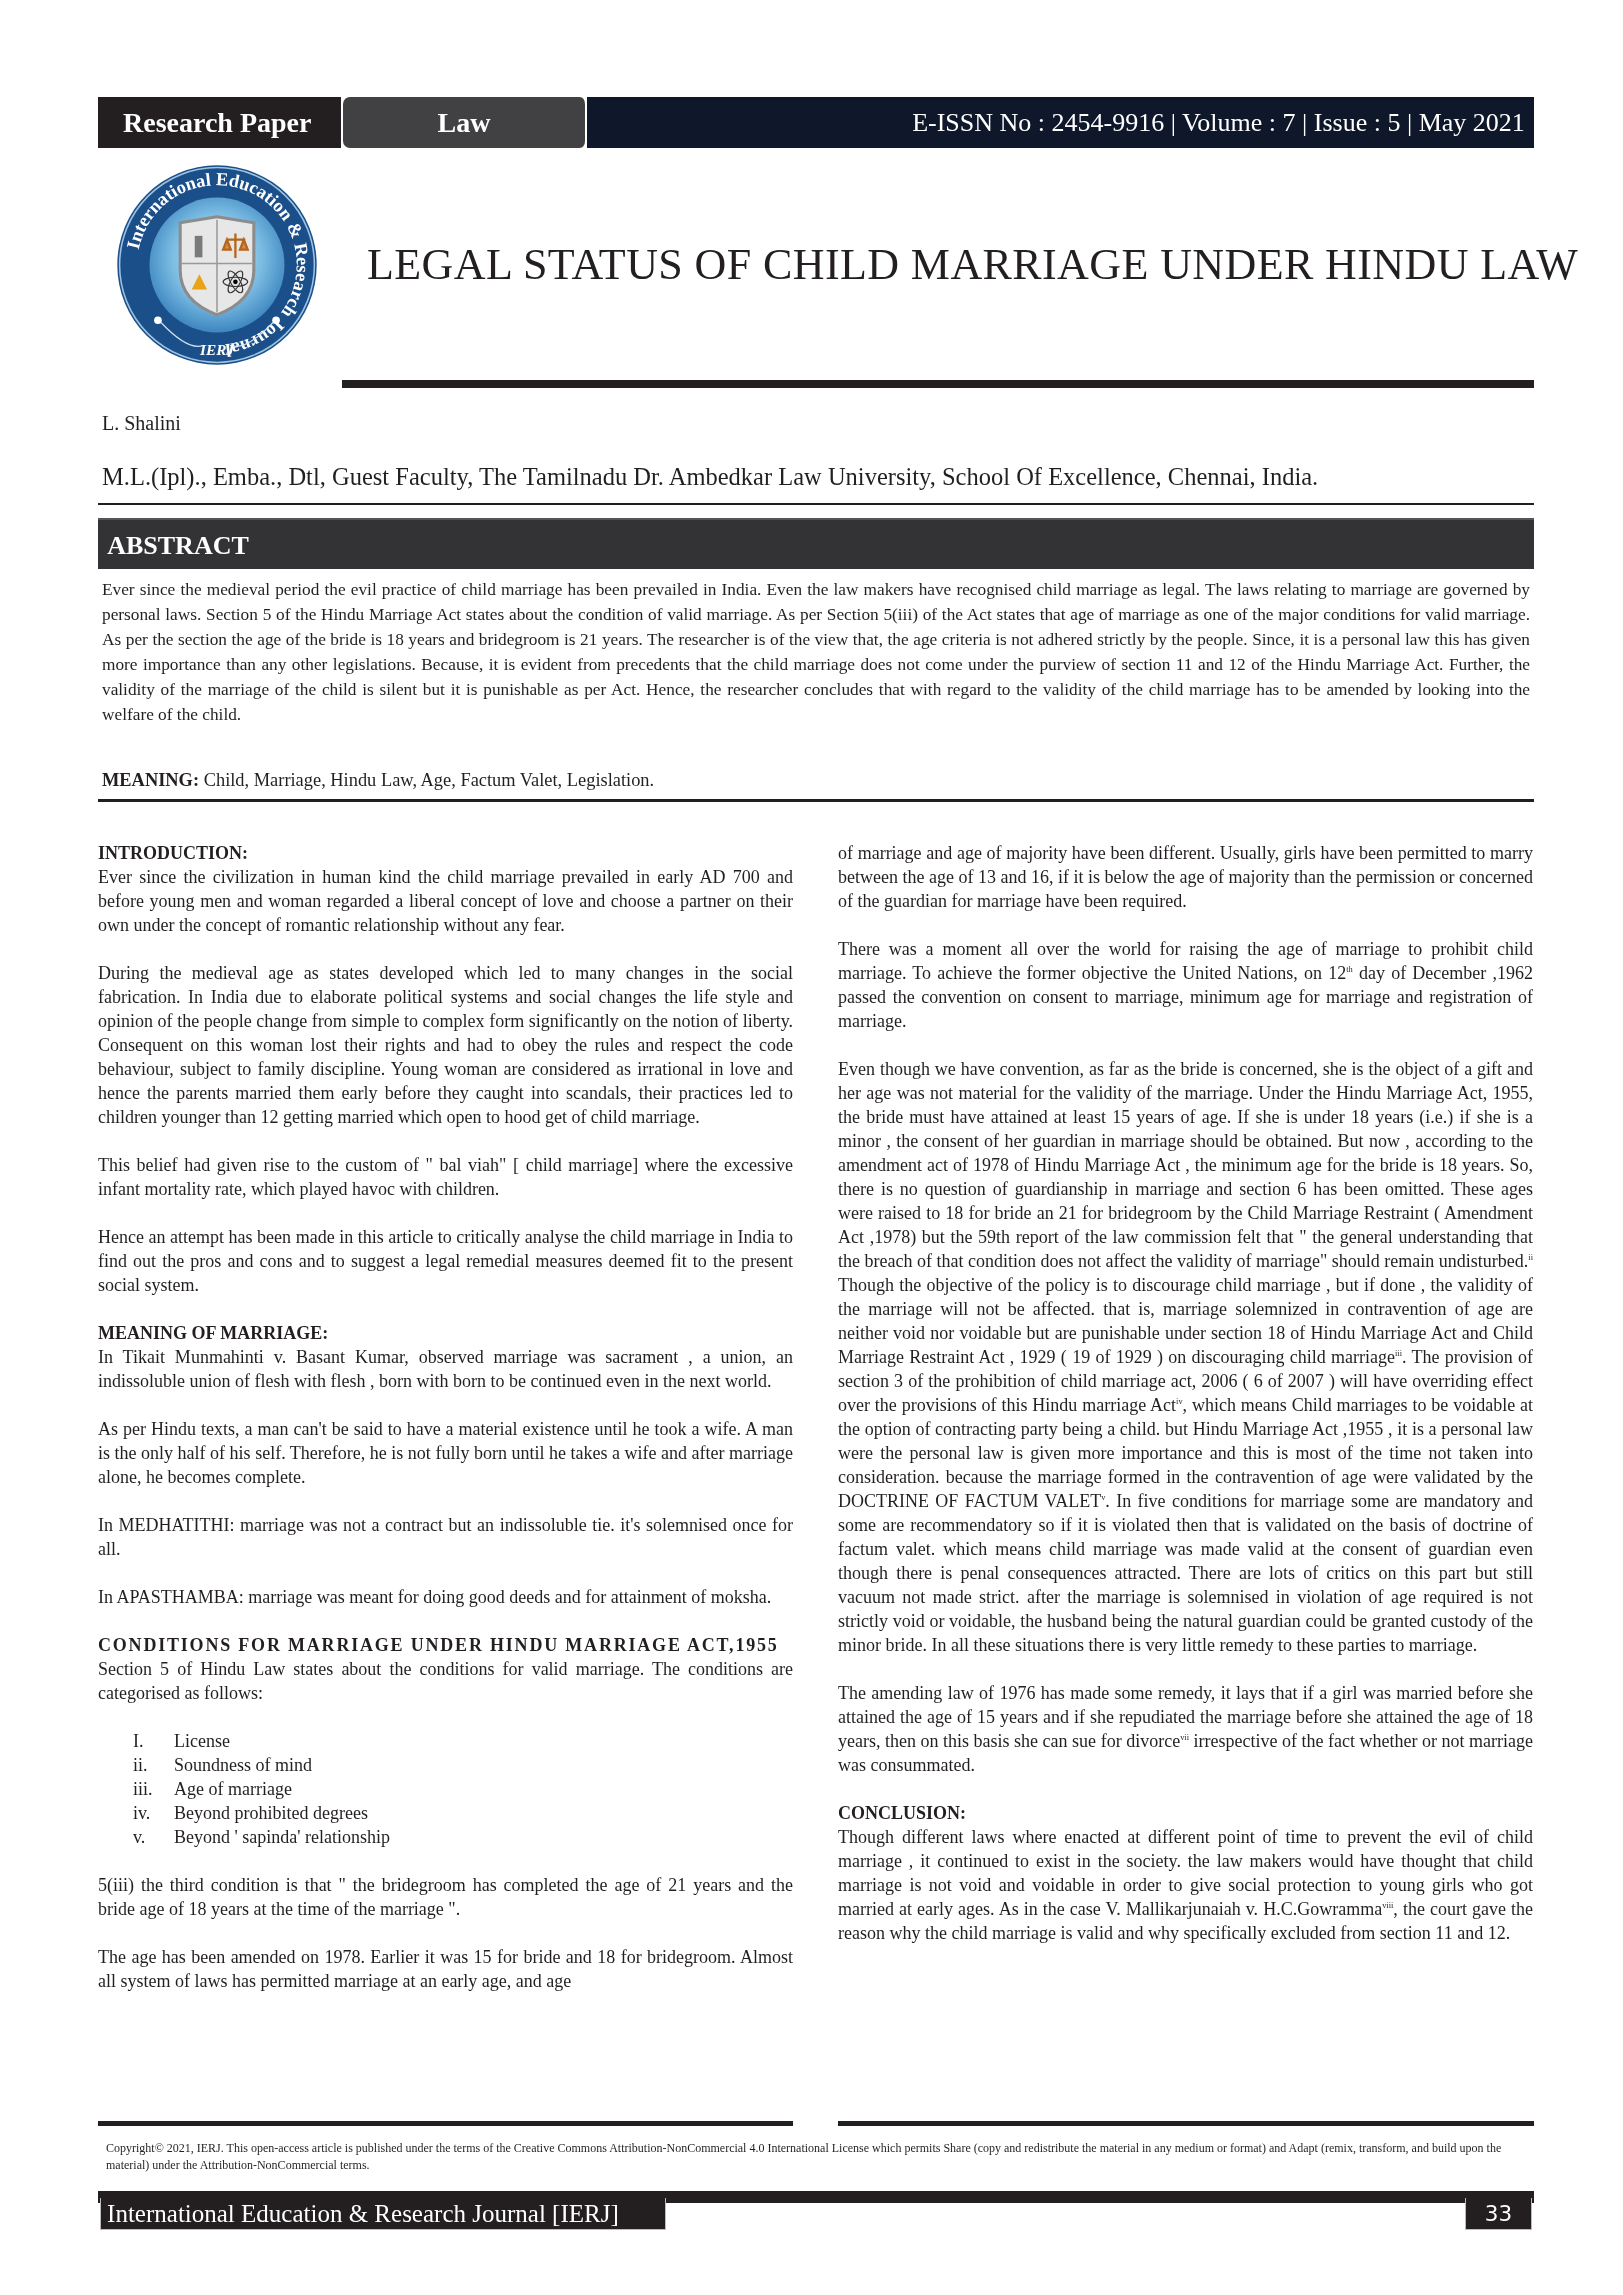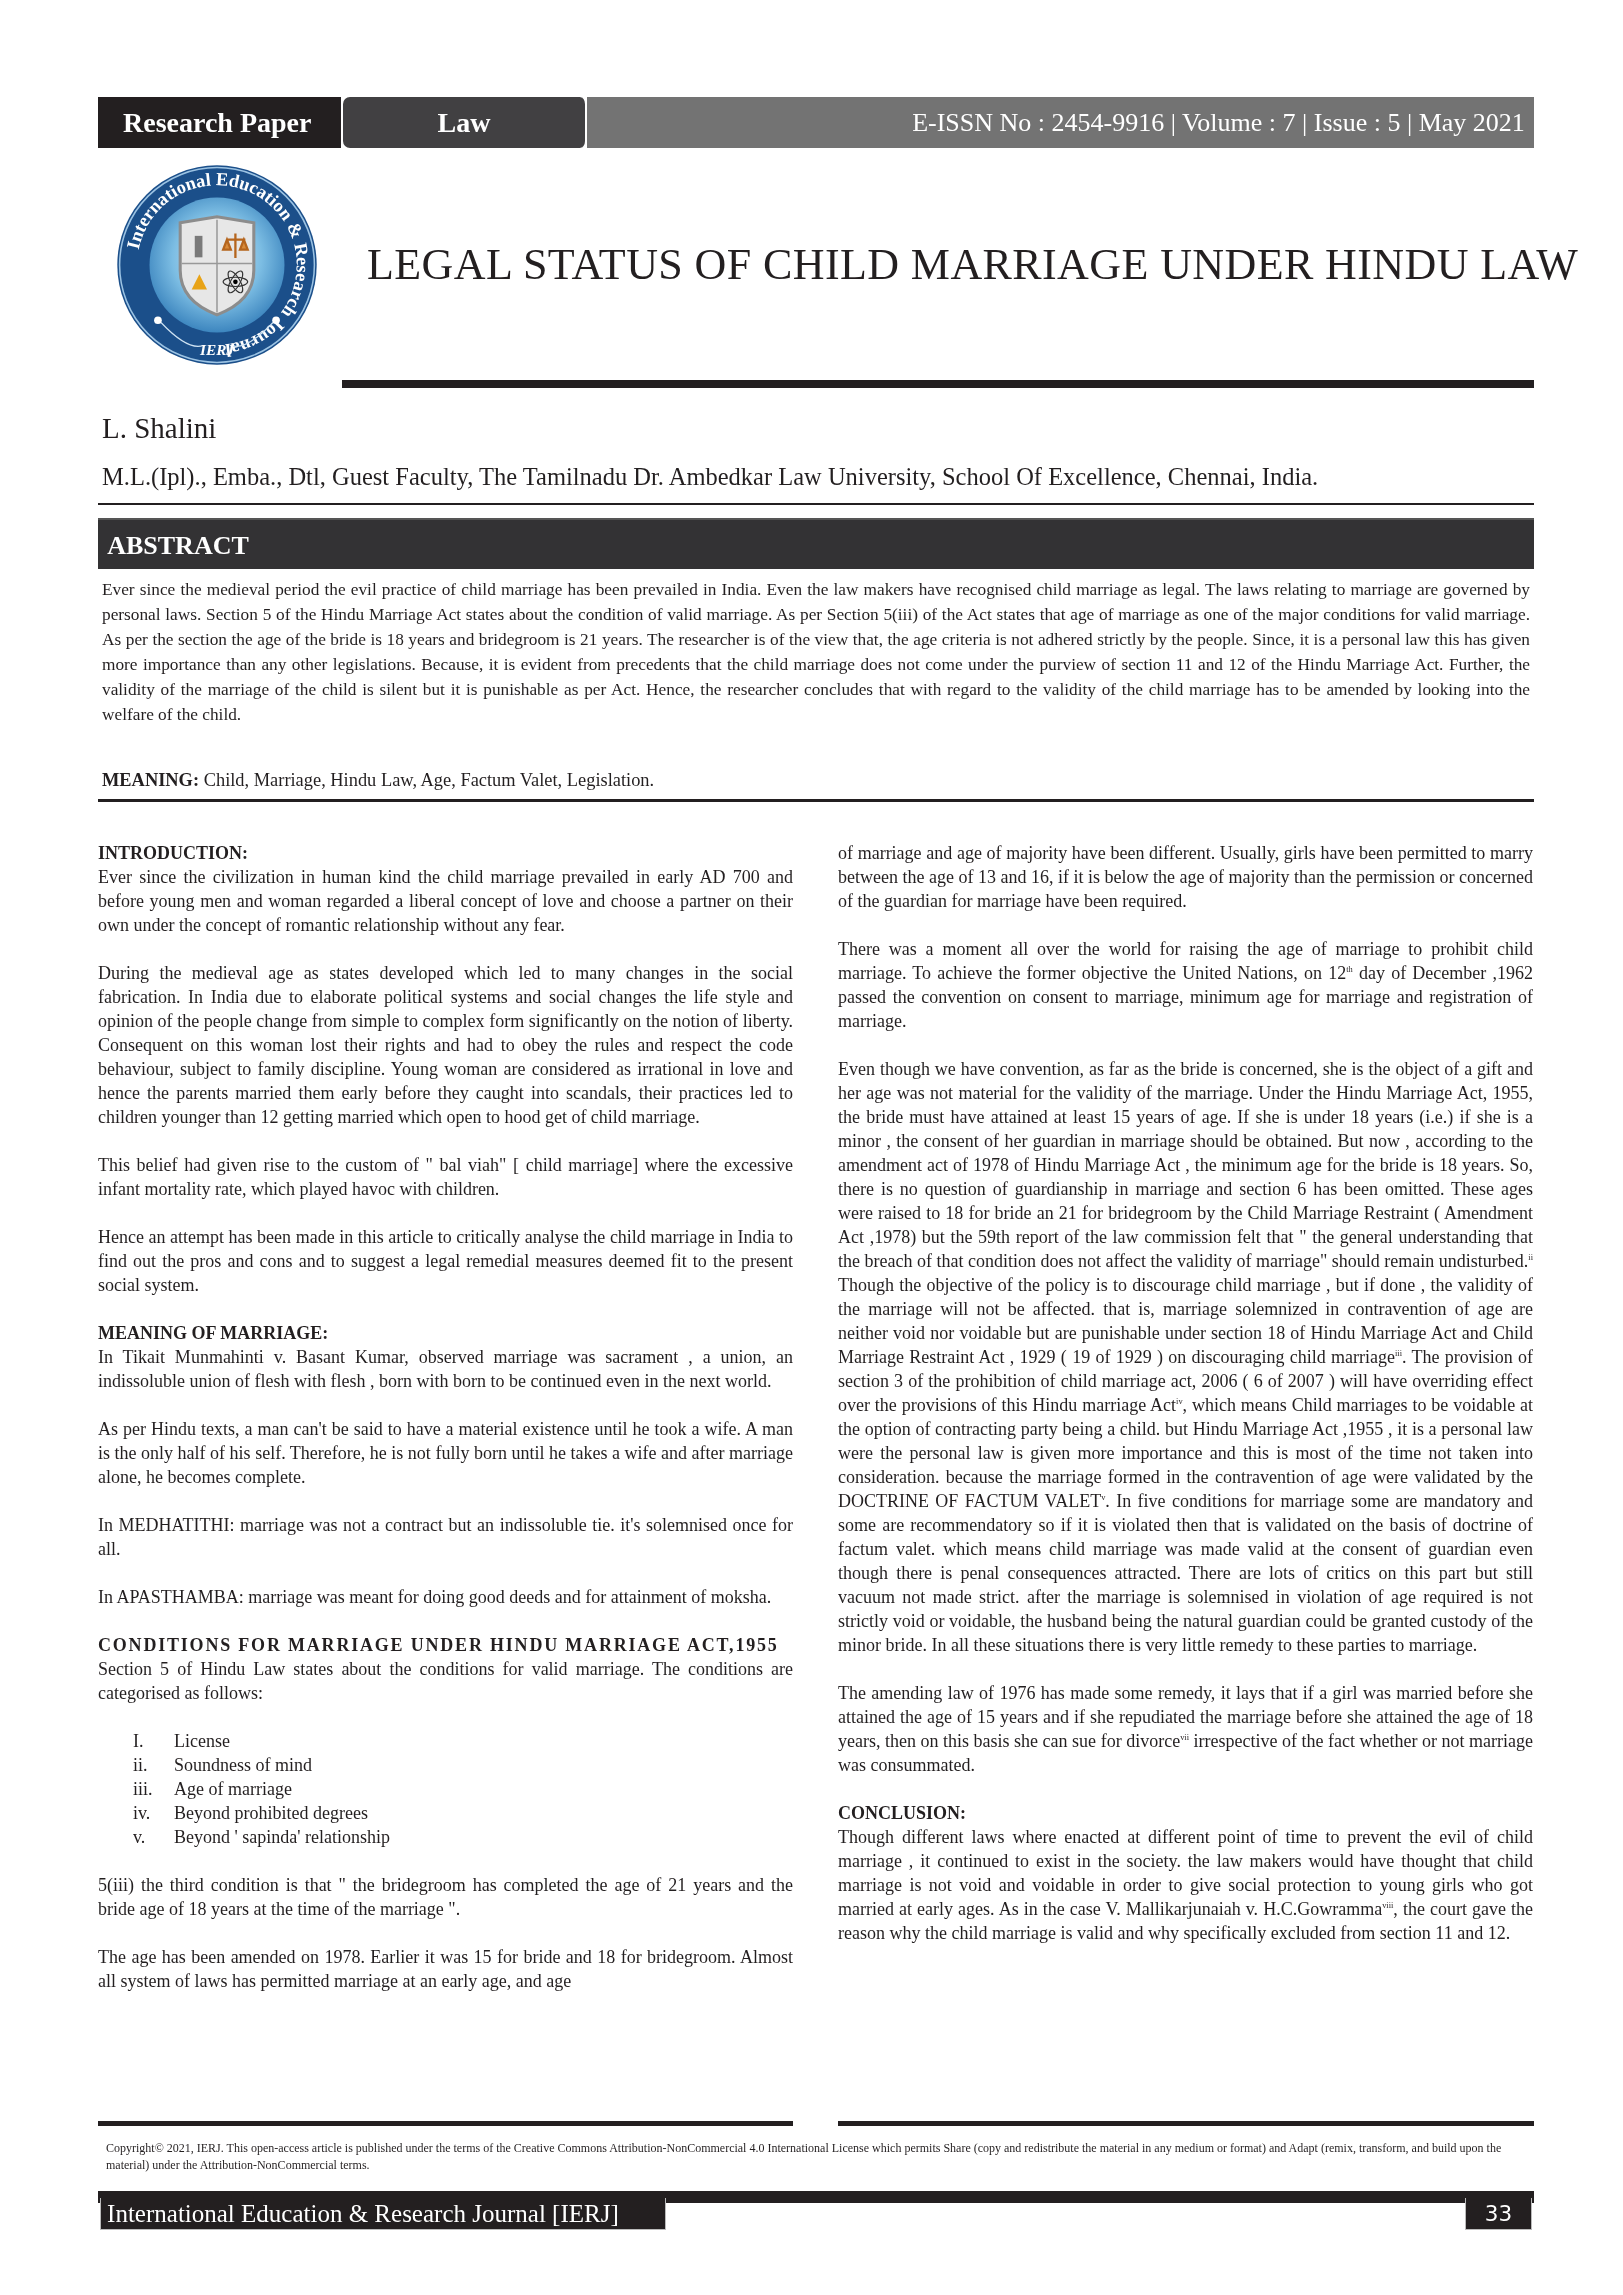--- a/index.html
+++ b/index.html
@@ -4,29 +4,29 @@
 <style>
   * { box-sizing: border-box; margin: 0; padding: 0; }
   html, body { width: 1624px; height: 2295px; background: #ffffff; }
   body { position: relative; font-family: "Liberation Serif", serif; color: #231f20; overflow: hidden; }
 
   
   .hdr { position: absolute; top: 97px; left: 98px; width: 1436px; height: 51px; display: flex; }
   .hdr .cell { height: 51px; display: flex; align-items: center; color: #ffffff; font-family: "Liberation Serif", serif; }
   .hdr .c1 { width: 245px; background: #231f20; font-weight: bold; font-size: 28px; padding-left: 25px; border-right: 2.3px solid #fff; }
   .hdr .c2 { width: 244px; background: #414042; font-weight: bold; font-size: 28px; justify-content: center; border-right: 2.3px solid #fff; border-radius: 7px; }
-  .hdr .c3 { flex: 1; background: #737373; font-size: 26px; justify-content: flex-end; padding-right: 9.2px; }
+  .hdr .c3 { flex: 1; background: #0f172a; font-size: 26px; justify-content: flex-end; padding-right: 9.2px; }
 
   
   .logo { position: absolute; left: 115px; top: 163px; width: 204px; height: 204px; }
 
   .title { position: absolute; left: 367px; top: 239px; font-size: 44px; color: #231f20; letter-spacing: 0.4px; white-space: nowrap; }
   .title-rule { position: absolute; left: 342px; top: 380px; width: 1192px; height: 7.7px; background: #231f20; }
 
-  .author { position: absolute; left: 102px; top: 412px; font-size: 29px; font-family: Liberation Serif, serif; }
+  .author { position: absolute; left: 102px; top: 412px; font-size: 20px; font-family: Liberation Serif, serif; }
   .affil { position: absolute; left: 102px; top: 463px; font-size: 24.5px; white-space: nowrap; }
   .affil-rule { position: absolute; left: 98px; top: 503px; width: 1436px; height: 2.3px; background: #231f20; }
 
   .abs-bar { position: absolute; left: 98px; top: 518px; width: 1436px; height: 51px; background: #333234; border-top: 2.3px solid #555; }
   .abs-bar span { position: absolute; left: 9.2px; top: 10.7px; color: #fff; font-weight: bold; font-size: 26px; }
 
   .abs-text { position: absolute; left: 102px; top: 577px; width: 1428px; font-size: 17.3px; line-height: 25px; text-align: justify; }
   .keywords { position: absolute; left: 102px; top: 770px; font-size: 18.4px; }
   .keywords b { font-weight: bold; }
   .kw-rule { position: absolute; left: 98px; top: 799px; width: 1436px; height: 3.1px; background: #231f20; }

